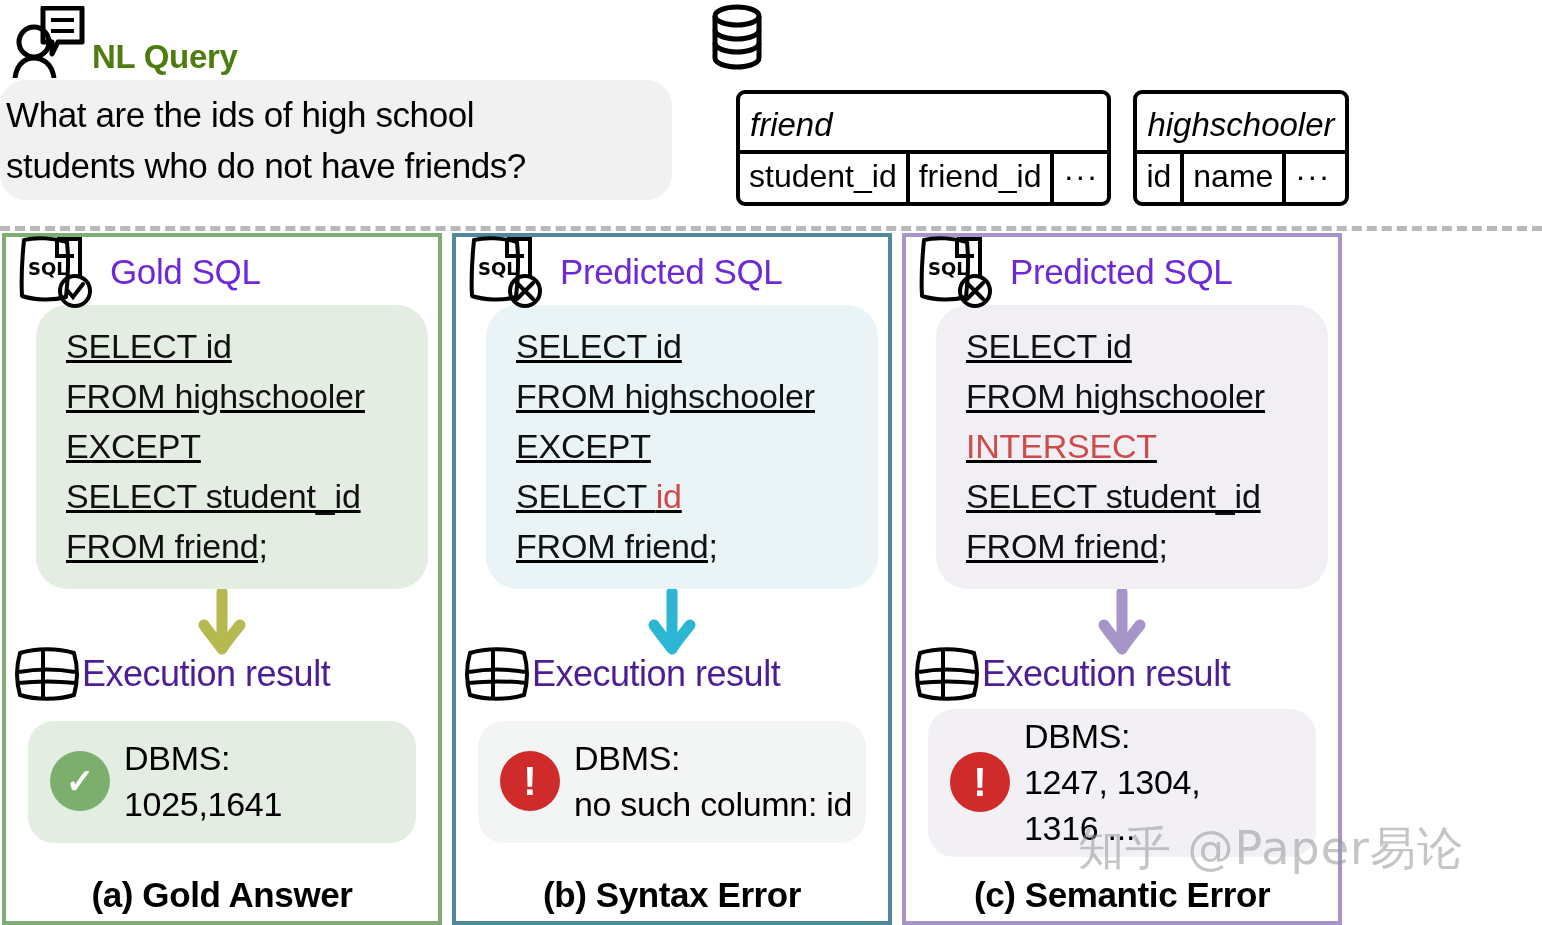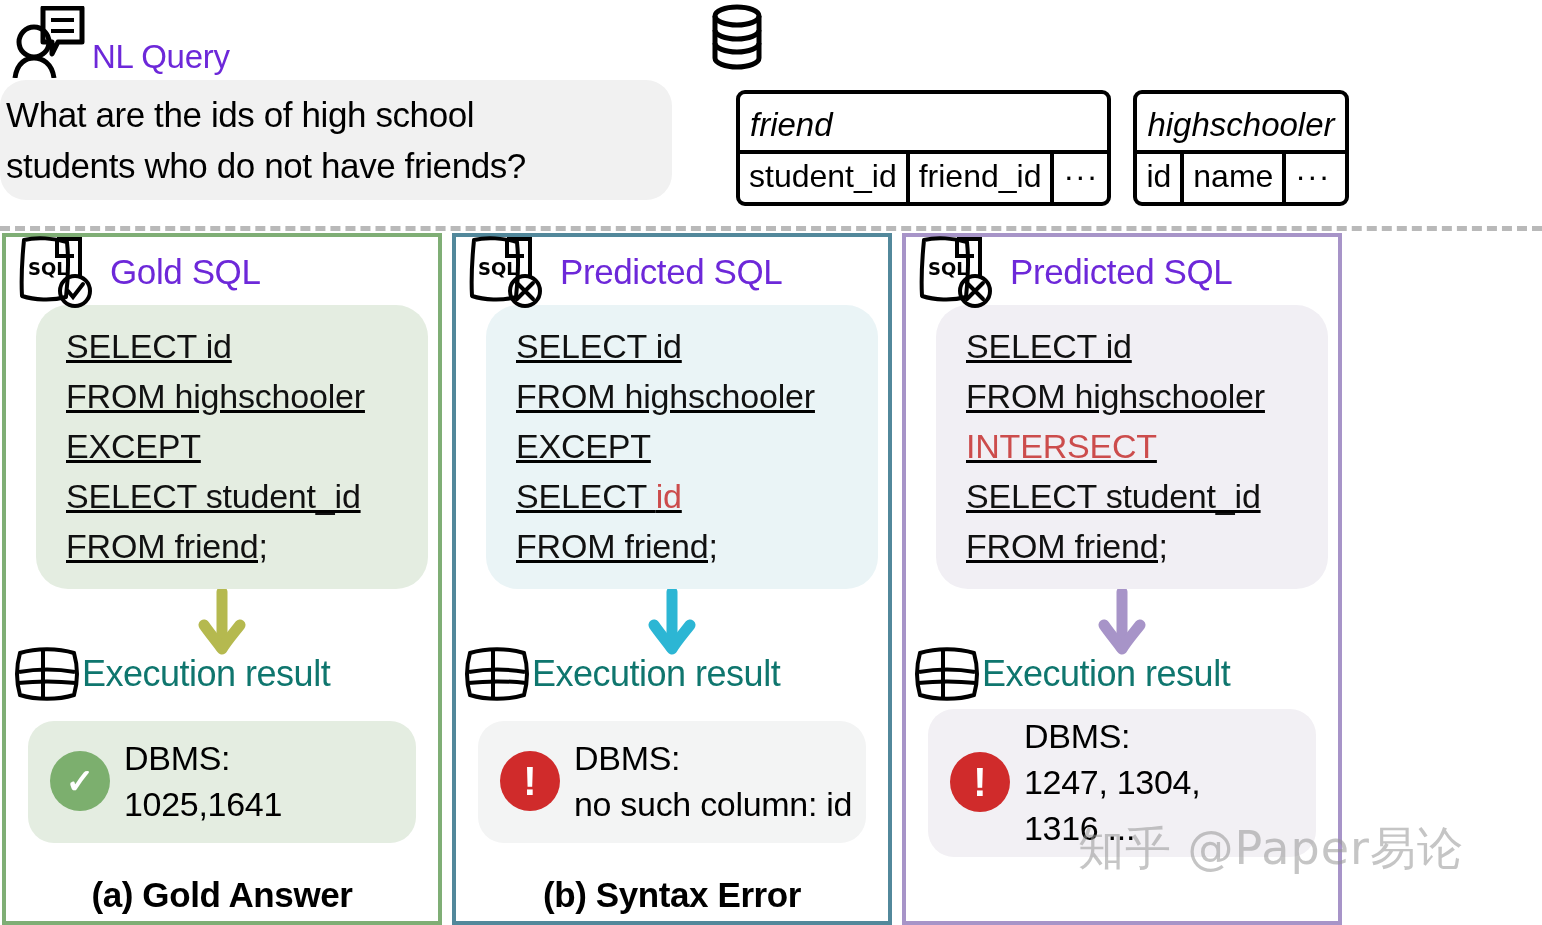--- a/index.html
+++ b/index.html
@@ -8,21 +8,21 @@
     background: #ffffff;
     font-family: "Liberation Sans", sans-serif;
     overflow: hidden;
   }
   #root { position: relative; width: 1542px; height: 925px; }
 
   
   .top { position: relative; height: 228px; }
 
   .nlq-head { position: absolute; left: 12px; top: 6px; display: flex; align-items: flex-end; gap: 6px; }
-  .nlq-head .title { font-size: 33px; font-weight: normal; color: #6d28d9; letter-spacing: -0.3px; padding-bottom: 6px; }
+  .nlq-head .title { font-size: 33px; font-weight: bold; color: #4d7c0f; letter-spacing: -0.3px; padding-bottom: 6px; }
 
   .nlq-bubble {
     position: absolute; left: 0px; top: 80px;
     width: 672px; height: 120px;
     background: #f1f1f1; border-radius: 26px;
     display: flex; flex-direction: column; justify-content: center;
     padding: 0 6px;
   }
   .nlq-line { font-size: 35px; line-height: 51px; color: #000; white-space: nowrap; letter-spacing: -0.4px;}
 
@@ -67,21 +67,21 @@
   .panel.a .code { background: #e4ede1; }
   .panel.b .code { background: #eaf4f6; }
   .panel.c .code { background: #f1eff4; }
   .code-line { font-size: 34px; line-height: 50px; color: #111; white-space: nowrap; letter-spacing: -0.2px; }
   .code-line .err { color: #cc4c4c; }
 
   .arrow-wrap { position: relative; height: 62px; }
   .arrow { position: absolute; left: 50%; transform: translateX(-50%); top: 0; }
 
   .res-head { display: flex; align-items: center; gap: 2px; padding-left: 8px; margin-top: -10px; }
-  .res-head .label { font-size: 36px; color: #0f766e; letter-spacing: -0.5px; }
+  .res-head .label { font-size: 36px; color: #4c1d95; letter-spacing: -0.5px; }
 
   .res-box {
     margin: 14px 22px 0 22px; border-radius: 26px;
     display: flex; align-items: center; gap: 14px;
     padding: 14px 10px 16px 22px;
   }
   .panel.a .res-box { background: #e4ede1; }
   .panel.b .res-box { background: #f3f4f4; }
   .panel.c .res-box { background: #f2f0f4; }
   .res-text { font-size: 34px; line-height: 46px; color: #000; letter-spacing: -0.3px; }
@@ -324,18 +324,19 @@
         <span class="badge bad">
           <span class="glyph">!</span>
         </span>
         <div>
           <div class="res-text">DBMS:</div>
           <div class="res-text">1247, 1304,</div>
           <div class="res-text">1316 ...</div>
         </div>
       </div>
 
+      <div class="caption">(c) Semantic Error</div>
     </div>
 
   </div>
 
   <div class="watermark">知乎 @Paper易论</div>
 </div>
 
 </body></html>

